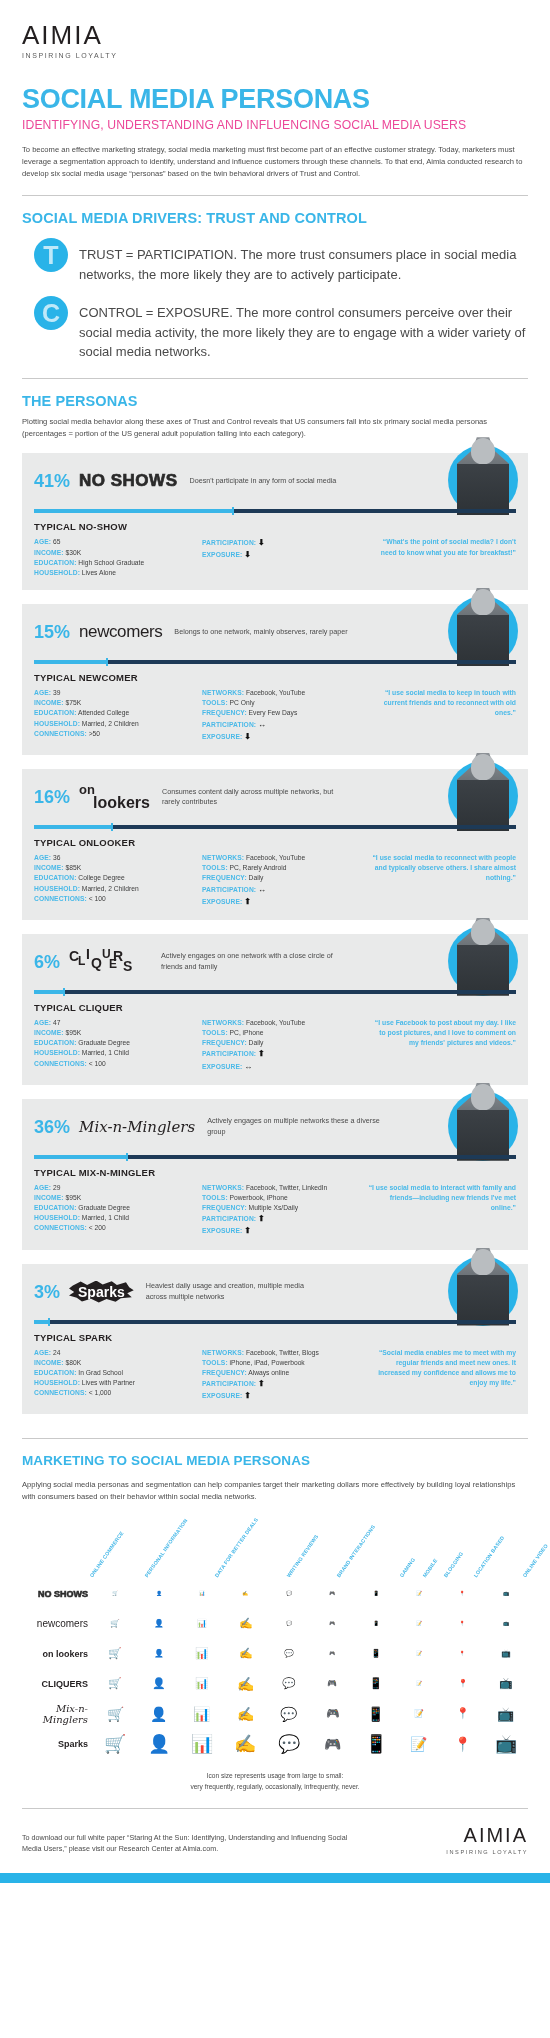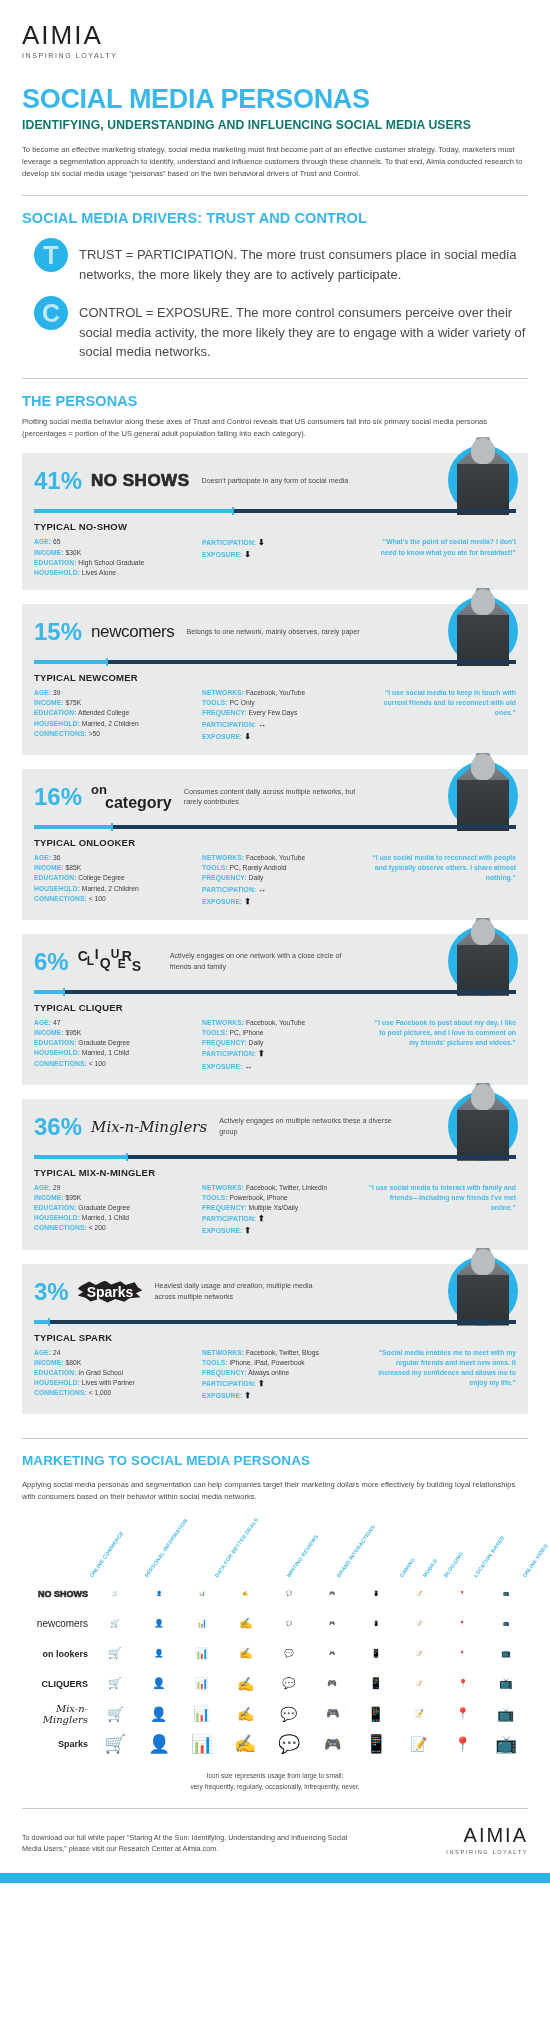--- a/index.html
+++ b/index.html
@@ -13,21 +13,21 @@
 
   
   .logo-block { padding:22px 22px 0 22px; }
   .logo-mark { font-size:26px; letter-spacing:2px; font-weight:400; color:#231f20;
                font-family:"Liberation Sans", sans-serif; line-height:1; }
   .logo-sub { font-size:7px; letter-spacing:1.6px; color:#5a5a5a; margin-top:4px; }
 
   
   h1.main-title { color:#3ab6e8; font-size:27px; font-weight:bold; letter-spacing:-0.3px;
                   margin-top:26px; line-height:1.05; }
-  h2.sub-title { color:#0f766e; font-size:12.2px; font-weight:700; letter-spacing:0.1px;
+  h2.sub-title { color:#ec4899; font-size:12.2px; font-weight:400; letter-spacing:0.1px;
                  margin-top:5px; line-height:1.2; }
   p.intro { font-size:7.6px; line-height:1.55; margin-top:11px; color:#4a4a4a; }
 
   hr.rule { border:none; border-top:1px solid #c9c9c9; margin:16px 22px 0 22px; }
 
   h3.section { color:#3ab6e8; font-size:14.5px; font-weight:bold; margin-top:14px; letter-spacing:0.1px; }
   h3.section.small { font-size:13.5px; }
 
   
   .drivers { margin-top:12px; }
@@ -35,21 +35,21 @@
   .driver-circle { width:34px; height:34px; border-radius:50%; background:#29b3e8;
                    color:#bfe9f9; font-size:25px; font-weight:bold; line-height:34px;
                    text-align:center; flex:0 0 34px; margin-left:12px; }
   .driver-text { font-size:13px; line-height:1.5; margin-left:11px; padding-top:7px; color:#4a4a4a; }
 
   
   .personas-intro { font-size:7.6px; line-height:1.55; margin-top:7px; color:#4a4a4a; }
 
   .card { position:relative; background:#e9eaea; margin:14px 22px 0 22px; padding:11px 12px 12px 12px; }
   .card-head { display:flex; align-items:center; min-height:34px; }
-  .pct { color:#3ab6e8; font-size:24px; font-weight:bold; line-height:1; flex:0 0 auto; }
+  .pct { color:#3ab6e8; font-size:18px; font-weight:bold; line-height:1; flex:0 0 auto; }
   .pname { margin-left:9px; flex:0 0 auto; color:#231f20; }
   .pdesc { font-size:7.2px; line-height:1.45; color:#4a4a4a; margin-left:12px; max-width:175px; }
 
   
   .nm-noshows { font-size:17px; font-weight:bold; letter-spacing:0.5px;
                 color:transparent; -webkit-text-stroke:0.7px #2b2b2b;
                 text-shadow:0 0 0 #2b2b2b; }
   .nm-newcomers { font-size:17px; font-weight:300; letter-spacing:-0.4px; color:#231f20; }
   .nm-onlookers { font-size:13px; font-weight:bold; color:#231f20; line-height:0.82; display:block; }
   .nm-onlookers .l2 { display:block; margin-left:14px; font-size:16px; }
@@ -228,21 +228,21 @@
       </div>
       <div class="card">
         <div class="shot">
           <div class="disc"></div>
           <div class="person"></div>
           <div class="head"></div>
         </div>
         <div class="card-head">
           <div class="pct">16%</div>
           <div class="pname">
-            <span class="nm-onlookers">on<span class="l2">category</span></span>
+            <span class="nm-onlookers">on<span class="l2">lookers</span></span>
           </div>
           <div class="pdesc">Consumes content daily across multiple networks, but rarely contributes</div>
         </div>
         <div class="axis">
           <div class="track"></div>
           <div class="fill" style="width:16%"></div>
           <div class="tick" style="left:16%"></div>
         </div>
         <div class="card-title">TYPICAL ONLOOKER</div>
         <div class="card-body">

